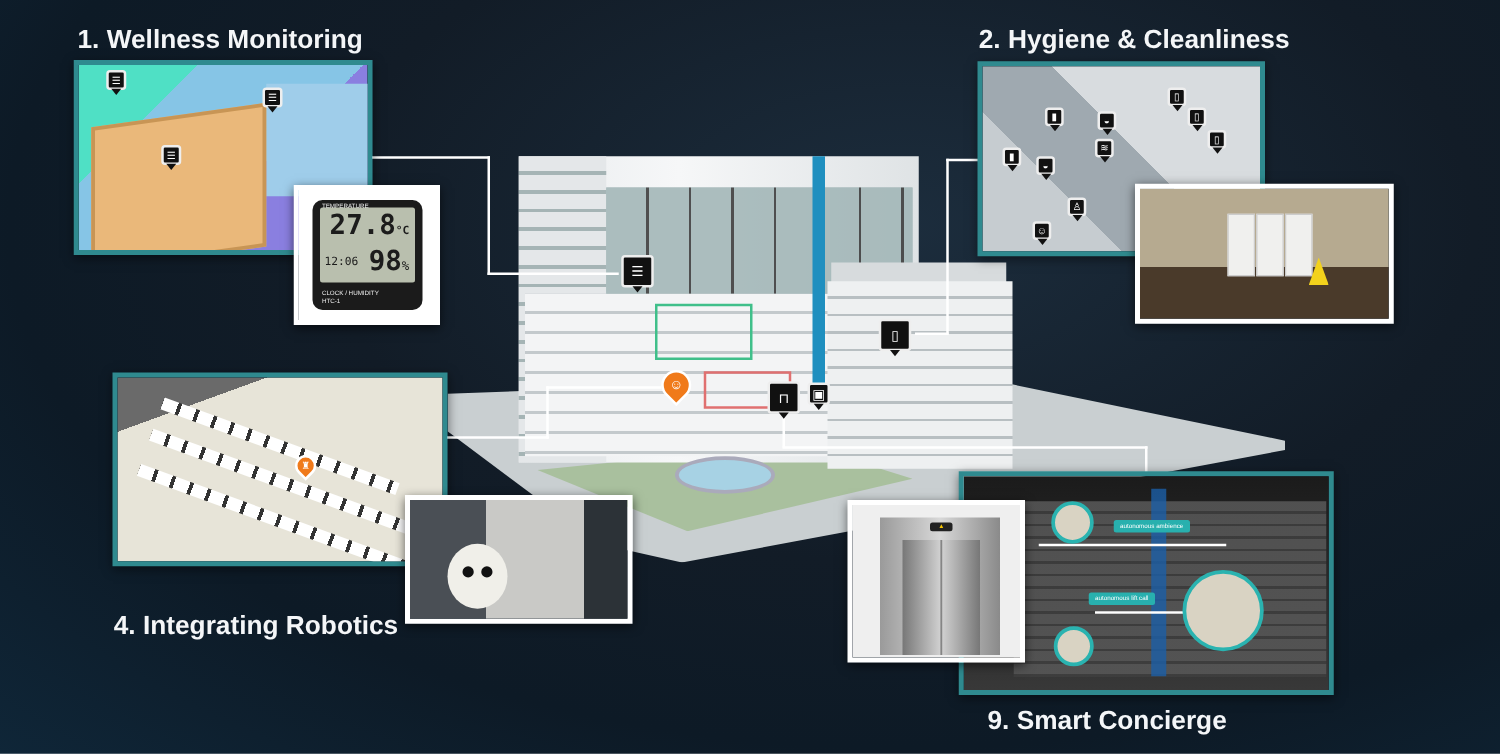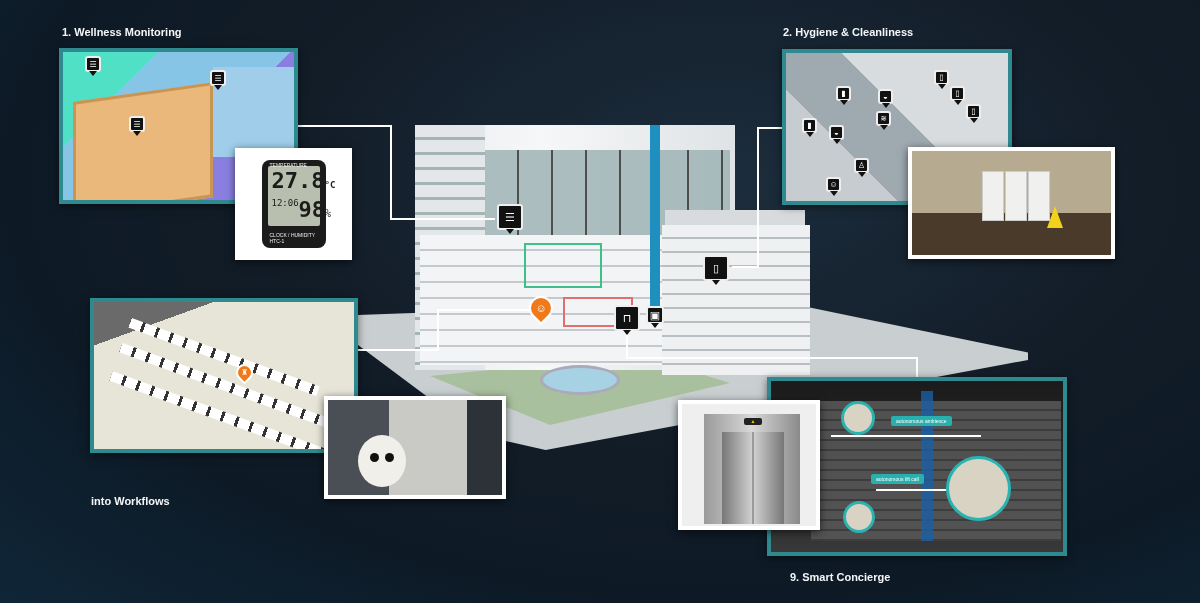--- a/index.html
+++ b/index.html
@@ -1,20 +1,20 @@
 <!DOCTYPE html>
 <html><head>
 <meta charset="utf-8">
 <style>
   *{box-sizing:border-box;margin:0;padding:0}
   html,body{width:1200px;height:603px;overflow:hidden}
   body{font-family:"Liberation Sans",sans-serif;
     background:radial-gradient(ellipse at 60% 30%,#1c2d3d 0%,#121c27 45%,#0d1a26 70%,#0f2638 100%);
     position:relative;color:#fff}
-  .title{position:absolute;font-weight:bold;font-size:11px;color:#f4f6f8;line-height:22px}
+  .title{position:absolute;font-weight:bold;font-size:21px;color:#f4f6f8;line-height:22px}
   .panel{position:absolute;border:4px solid #2f8a8f;overflow:hidden;box-shadow:0 2px 8px rgba(0,0,0,.5)}
   .photo{position:absolute;border:4px solid #fff;overflow:hidden;box-shadow:0 2px 8px rgba(0,0,0,.6)}
   .line{position:absolute;background:#fff}
   .pin{position:absolute;width:22px;height:22px;background:#111;border:2px solid #eee;border-radius:3px;
        display:flex;align-items:center;justify-content:center;font-size:11px;color:#fff}
   .pin::after{content:"";position:absolute;bottom:-6px;left:50%;transform:translateX(-50%);
        border-left:4px solid transparent;border-right:4px solid transparent;border-top:5px solid #111}
   .opin{position:absolute;width:24px;height:24px;border-radius:50% 50% 50% 0;transform:rotate(-45deg);
        background:#f07a1a;border:2px solid #fff}
   .opin span{display:block;transform:rotate(45deg);text-align:center;font-size:11px;line-height:20px;color:#fff}
@@ -36,25 +36,25 @@
   .elev-shaft{position:absolute;left:650px;top:125px;width:10px;height:190px;background:#1f8fbf}
   .box-green{position:absolute;left:524px;top:243px;width:78px;height:45px;border:2px solid #3fbf8a}
   .box-red{position:absolute;left:563px;top:297px;width:70px;height:30px;border:2px solid #e07070}
   .fountain{position:absolute;left:540px;top:365px;width:80px;height:30px;border-radius:50%;
      background:#a7d2e4;border:3px solid #aab}
   
   .wm-bg{width:100%;height:100%;background:linear-gradient(135deg,#4fe0c5 0 25%,#86c5e6 25% 60%,#8a7fe0 60%);position:relative}
   .wm-room{position:absolute;left:10px;top:40px;width:140px;height:115px;background:#eab87a;border:3px solid #c89555;transform:skewY(-8deg)}
   .wm-room2{position:absolute;left:150px;top:15px;width:120px;height:90px;background:#9fcdea}
   .thermo{background:#fff;width:100%;height:100%;display:flex;align-items:center;justify-content:center}
-  .thermo-body{width:64px;height:88px;background:#1b1b1b;border-radius:8px;padding:6px;position:relative}
+  .thermo-body{width:88px;height:88px;background:#1b1b1b;border-radius:8px;padding:6px;position:relative}
   .lcd{background:#b9bfae;height:60px;border-radius:2px;padding:2px 4px;font-family:"DejaVu Sans Mono",monospace;color:#1c1c1c}
   .lcd-lbl{font-size:5px;color:#eee;position:absolute;top:2px;left:8px}
   .lcd-temp{font-size:22px;line-height:26px;text-align:right;font-weight:bold}
-  .lcd-row{display:flex;justify-content:space-between;align-items:flex-start}
+  .lcd-row{display:flex;justify-content:space-between;align-items:center}
   .lcd-clock{font-size:9px}
   .lcd-hum{font-size:22px;line-height:24px;font-weight:bold}
   .thermo-foot{position:absolute;bottom:4px;left:8px;font-size:5px;color:#eee;line-height:6px}
   .hy-bg{width:100%;height:100%;background:linear-gradient(45deg,#c6ccd0 0 30%,#9fa9b0 30% 55%,#d8dcdf 55%);position:relative}
   .wc-bg{width:100%;height:100%;background:linear-gradient(180deg,#b6aa90 0 60%,#4a3a2a 60%);position:relative}
   .stall{position:absolute;top:20px;width:22px;height:50px;background:#f0f0ee;border:1px solid #ccc}
   .sign{position:absolute;left:135px;top:55px;width:16px;height:22px;background:#f3d21c;clip-path:polygon(50% 0,100% 100%,0 100%)}
   .rb-bg{width:100%;height:100%;background:linear-gradient(160deg,#6a6a6a 0 18%,#e7e4d8 18%);position:relative}
   .desk-row{position:absolute;height:10px;background:repeating-linear-gradient(90deg,#fff 0 12px,#333 12px 15px);transform:rotate(20deg)}
   .rb-photo{width:100%;height:100%;background:linear-gradient(90deg,#4a4f55 0 35%,#c9c9c6 35% 80%,#2c3237 80%);position:relative}
@@ -72,21 +72,21 @@
   .elev-door{position:absolute;left:40px;top:28px;width:62px;height:92px;background:linear-gradient(90deg,#777,#cfcfcf 48%,#777 50%,#cfcfcf 52%,#777)}
   .elev-ind{position:absolute;left:62px;top:14px;width:18px;height:7px;background:#222;border-radius:2px;color:#f5c400;font-size:5px;text-align:center;line-height:7px}
 </style>
 </head>
 <body>
 
 <div class="title" style="left:62px;top:21px">1. Wellness Monitoring</div>
 <div class="title" style="left:783px;top:21px">2. Hygiene &amp; Cleanliness</div>
 <div class="title" style="left:790px;top:566px">9. Smart Concierge</div>
 <div class="title" style="left:91px;top:490px">
-  <div>into Workflows</div>
+  <div>4. Integrating Robotics</div>
 </div>
 
 <div>
   <div class="ground"></div>
   <div class="ground-green"></div>
   <div class="tower"></div>
   <div class="tower-side"></div>
   <div class="tower-glass"></div>
   <div class="tower-floors"></div>
   <div class="annex-top"></div>

